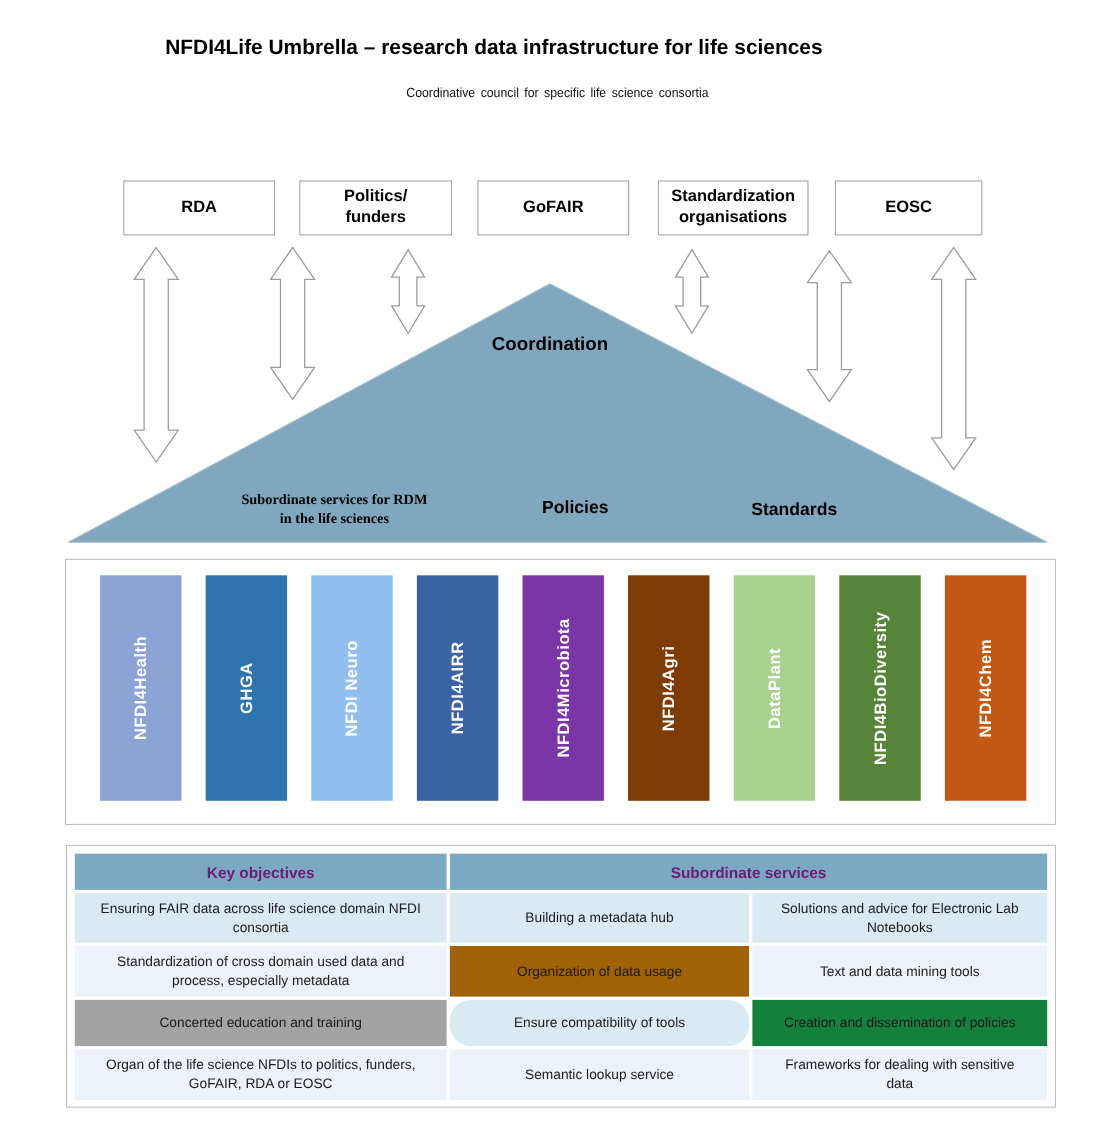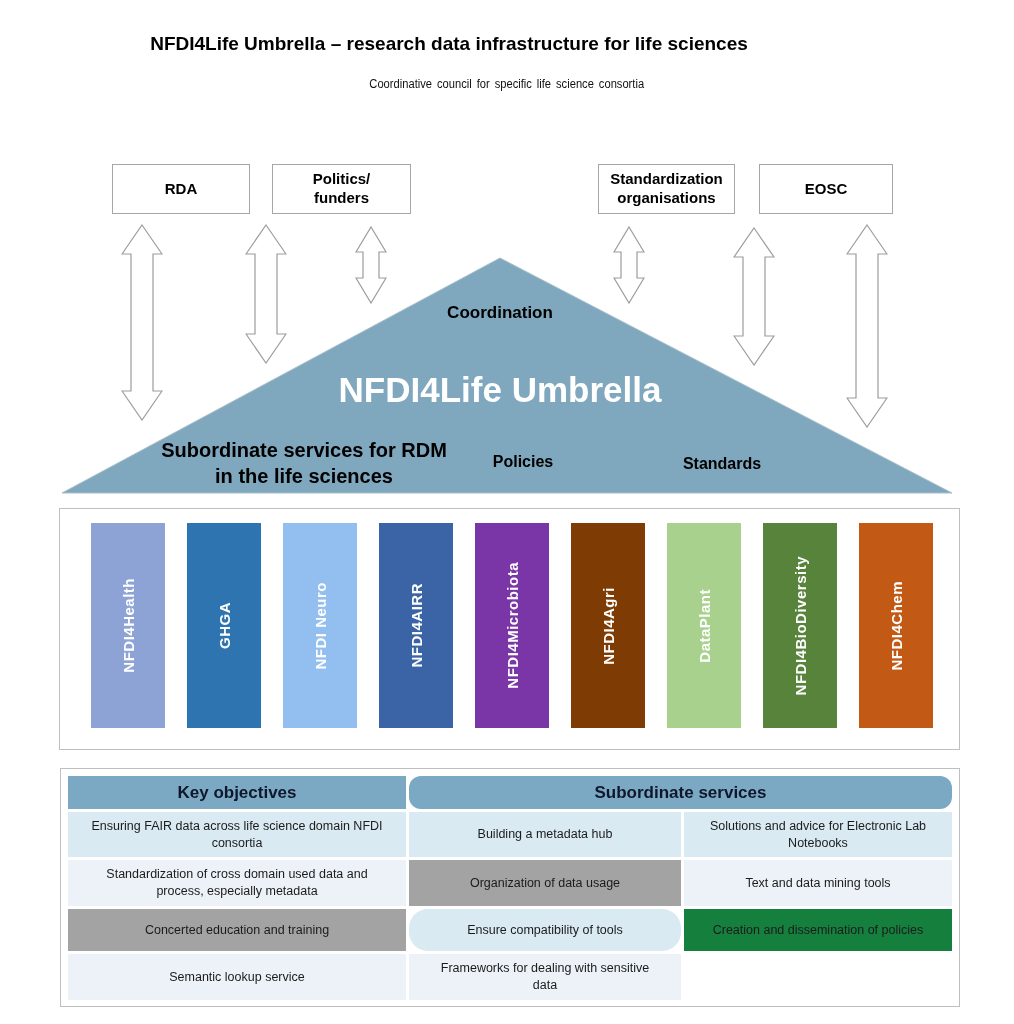--- a/index.html
+++ b/index.html
@@ -20,21 +20,21 @@
     position:absolute;top:164px;height:48px;border:1px solid #a6a6a6;background:#fff;
     display:flex;align-items:center;justify-content:center;text-align:center;
     font-size:15px;font-weight:bold;line-height:1.25;white-space:pre-line;
   }
   .arrow{position:absolute;}
   .arrow svg{display:block;}
   .tri-svg{position:absolute;left:50px;top:250px;}
   .tri-label{position:absolute;transform:translate(-50%,-50%);font-weight:bold;text-align:center;}
   .coordination{font-size:17px;}
   .umbrella-title{font-size:35px;color:#ffffff;white-space:nowrap;}
-  .rdm-label{font-size:20px;line-height:1.3;white-space:pre-line;}
+  .rdm-label{font-size:13px;line-height:1.3;white-space:pre-line;font-family:Liberation Serif, serif;}
   .small-tri-label{font-size:16px;}
   .consortia-panel{
     position:absolute;left:59px;top:508px;width:899px;height:240px;
     border:1px solid #bfbfbf;background:#fff;
   }
   .bar{
     position:absolute;top:14px;width:74px;height:205px;
     display:flex;align-items:center;justify-content:center;
   }
   .bar-label{
@@ -44,40 +44,41 @@
   .table-panel{
     position:absolute;left:60px;top:768px;width:898px;height:237px;
     border:1px solid #bfbfbf;background:#fff;
   }
   .obj-table{
     position:absolute;left:7px;top:7px;width:884px;
     display:grid;grid-template-columns:338px 272px 268px;grid-gap:3px;background:#fff;
   }
   .th{
     height:33px;display:flex;align-items:center;justify-content:center;
-    font-size:17px;font-weight:bold;color:#0f172a;text-align:center;
+    font-size:14px;font-weight:bold;color:#701a75;text-align:center;
   }
-  .th.span2{grid-column:2 / 4;border-radius:12px;}
+  .th.span2{grid-column:2 / 4;}
   .td{
     display:flex;align-items:center;justify-content:center;text-align:center;
     font-size:12.5px;color:#1b1b1b;line-height:1.35;padding:2px 20px;box-sizing:border-box;
   }
   .r1{height:45px;} .r2{height:46px;} .r3{height:42px;} .r4{height:46px;}
 </style>
 </head>
 <body>
 
 <div class="canvas">
 
   <div class="page-title">NFDI4Life Umbrella – research data infrastructure for life sciences</div>
   <div class="page-subtitle"><span>Coordinative council for specific life science consortia</span></div>
 
   <div class="org-box" style="left:112px;width:136px;"><span>RDA</span></div>
   <div class="org-box" style="left:272px;width:137px;"><span>Politics/
 funders</span></div>
+  <div class="org-box" style="left:434px;width:136px;"><span>GoFAIR</span></div>
   <div class="org-box" style="left:598px;width:135px;"><span>Standardization
 organisations</span></div>
   <div class="org-box" style="left:759px;width:132px;"><span>EOSC</span></div>
 
   <div class="arrow" style="left:121px;top:224px;">
     <svg width="42" height="197" viewBox="0 0 42 197">
         <polygon points="21,1 41,30 32,30 32,167 41,167 21,196 1,167 10,167 10,30 1,30" fill="#ffffff" stroke="#9c9c9c" stroke-width="1.2"></polygon>
       </svg>
   </div>
   <div class="arrow" style="left:245px;top:224px;">
@@ -103,21 +104,20 @@
   <div class="arrow" style="left:846px;top:224px;">
     <svg width="42" height="204" viewBox="0 0 42 204">
         <polygon points="21,1 41,30 32,30 32,174 41,174 21,203 1,174 10,174 10,30 1,30" fill="#ffffff" stroke="#9c9c9c" stroke-width="1.2"></polygon>
       </svg>
   </div>
 
   <svg class="tri-svg" width="910" height="250" viewBox="0 0 910 250">
     <polygon points="450,8 12,243 902,243" stroke="#a8bfcb" stroke-width="1" style="fill: rgb(127, 167, 189);"></polygon>
   </svg>
   <div class="tri-label coordination" style="left:500px;top:313px;">Coordination</div>
-  <div class="tri-label umbrella-title" style="left:500px;top:390px;">NFDI4Life Umbrella</div>
   <div class="tri-label rdm-label" style="left:304px;top:463px;">Subordinate services for RDM
 in the life sciences</div>
   <div class="tri-label small-tri-label" style="left:523px;top:462px;">Policies</div>
   <div class="tri-label small-tri-label" style="left:722px;top:464px;">Standards</div>
 
   <div class="consortia-panel">
     <div class="bar" style="left: 31px; background: rgb(141, 163, 213);">
         <span class="bar-label">NFDI4Health</span>
       </div>
     <div class="bar" style="left: 127px; background: rgb(46, 116, 176);">
@@ -149,25 +149,26 @@
   <div class="table-panel">
     <div class="obj-table">
       <div class="th" style="background: rgb(123, 169, 196);">Key objectives</div>
       <div class="th span2" style="background: rgb(123, 169, 196);">Subordinate services</div>
 
       <div class="td r1" style="background: rgb(217, 234, 242);">Ensuring FAIR data across life science domain NFDI consortia</div>
       <div class="td r1" style="background: rgb(217, 234, 242);">Building a metadata hub</div>
       <div class="td r1" style="background: rgb(217, 234, 242);">Solutions and advice for Electronic Lab Notebooks</div>
 
       <div class="td r2" style="background: rgb(236, 242, 247);">Standardization of cross domain used data and process, especially metadata</div>
-      <div class="td r2" style="background: #a3a3a3;">Organization of data usage</div>
+      <div class="td r2" style="background: #a16207;">Organization of data usage</div>
       <div class="td r2" style="background: rgb(236, 242, 247);">Text and data mining tools</div>
 
       <div class="td r3" style="background: #a3a3a3;">Concerted education and training</div>
       <div class="td r3" style="background: rgb(217, 234, 242); border-radius: 19px;">Ensure compatibility of tools</div>
       <div class="td r3" style="background: #15803d;">Creation and dissemination of policies</div>
 
+      <div class="td r4" style="background: rgb(236, 242, 247);">Organ of the life science NFDIs to politics, funders, GoFAIR, RDA or EOSC</div>
       <div class="td r4" style="background: rgb(236, 242, 247);">Semantic lookup service</div>
       <div class="td r4" style="background: rgb(236, 242, 247);">Frameworks for dealing with sensitive data</div>
     </div>
   </div>
 
 </div>
 
 </body></html>

